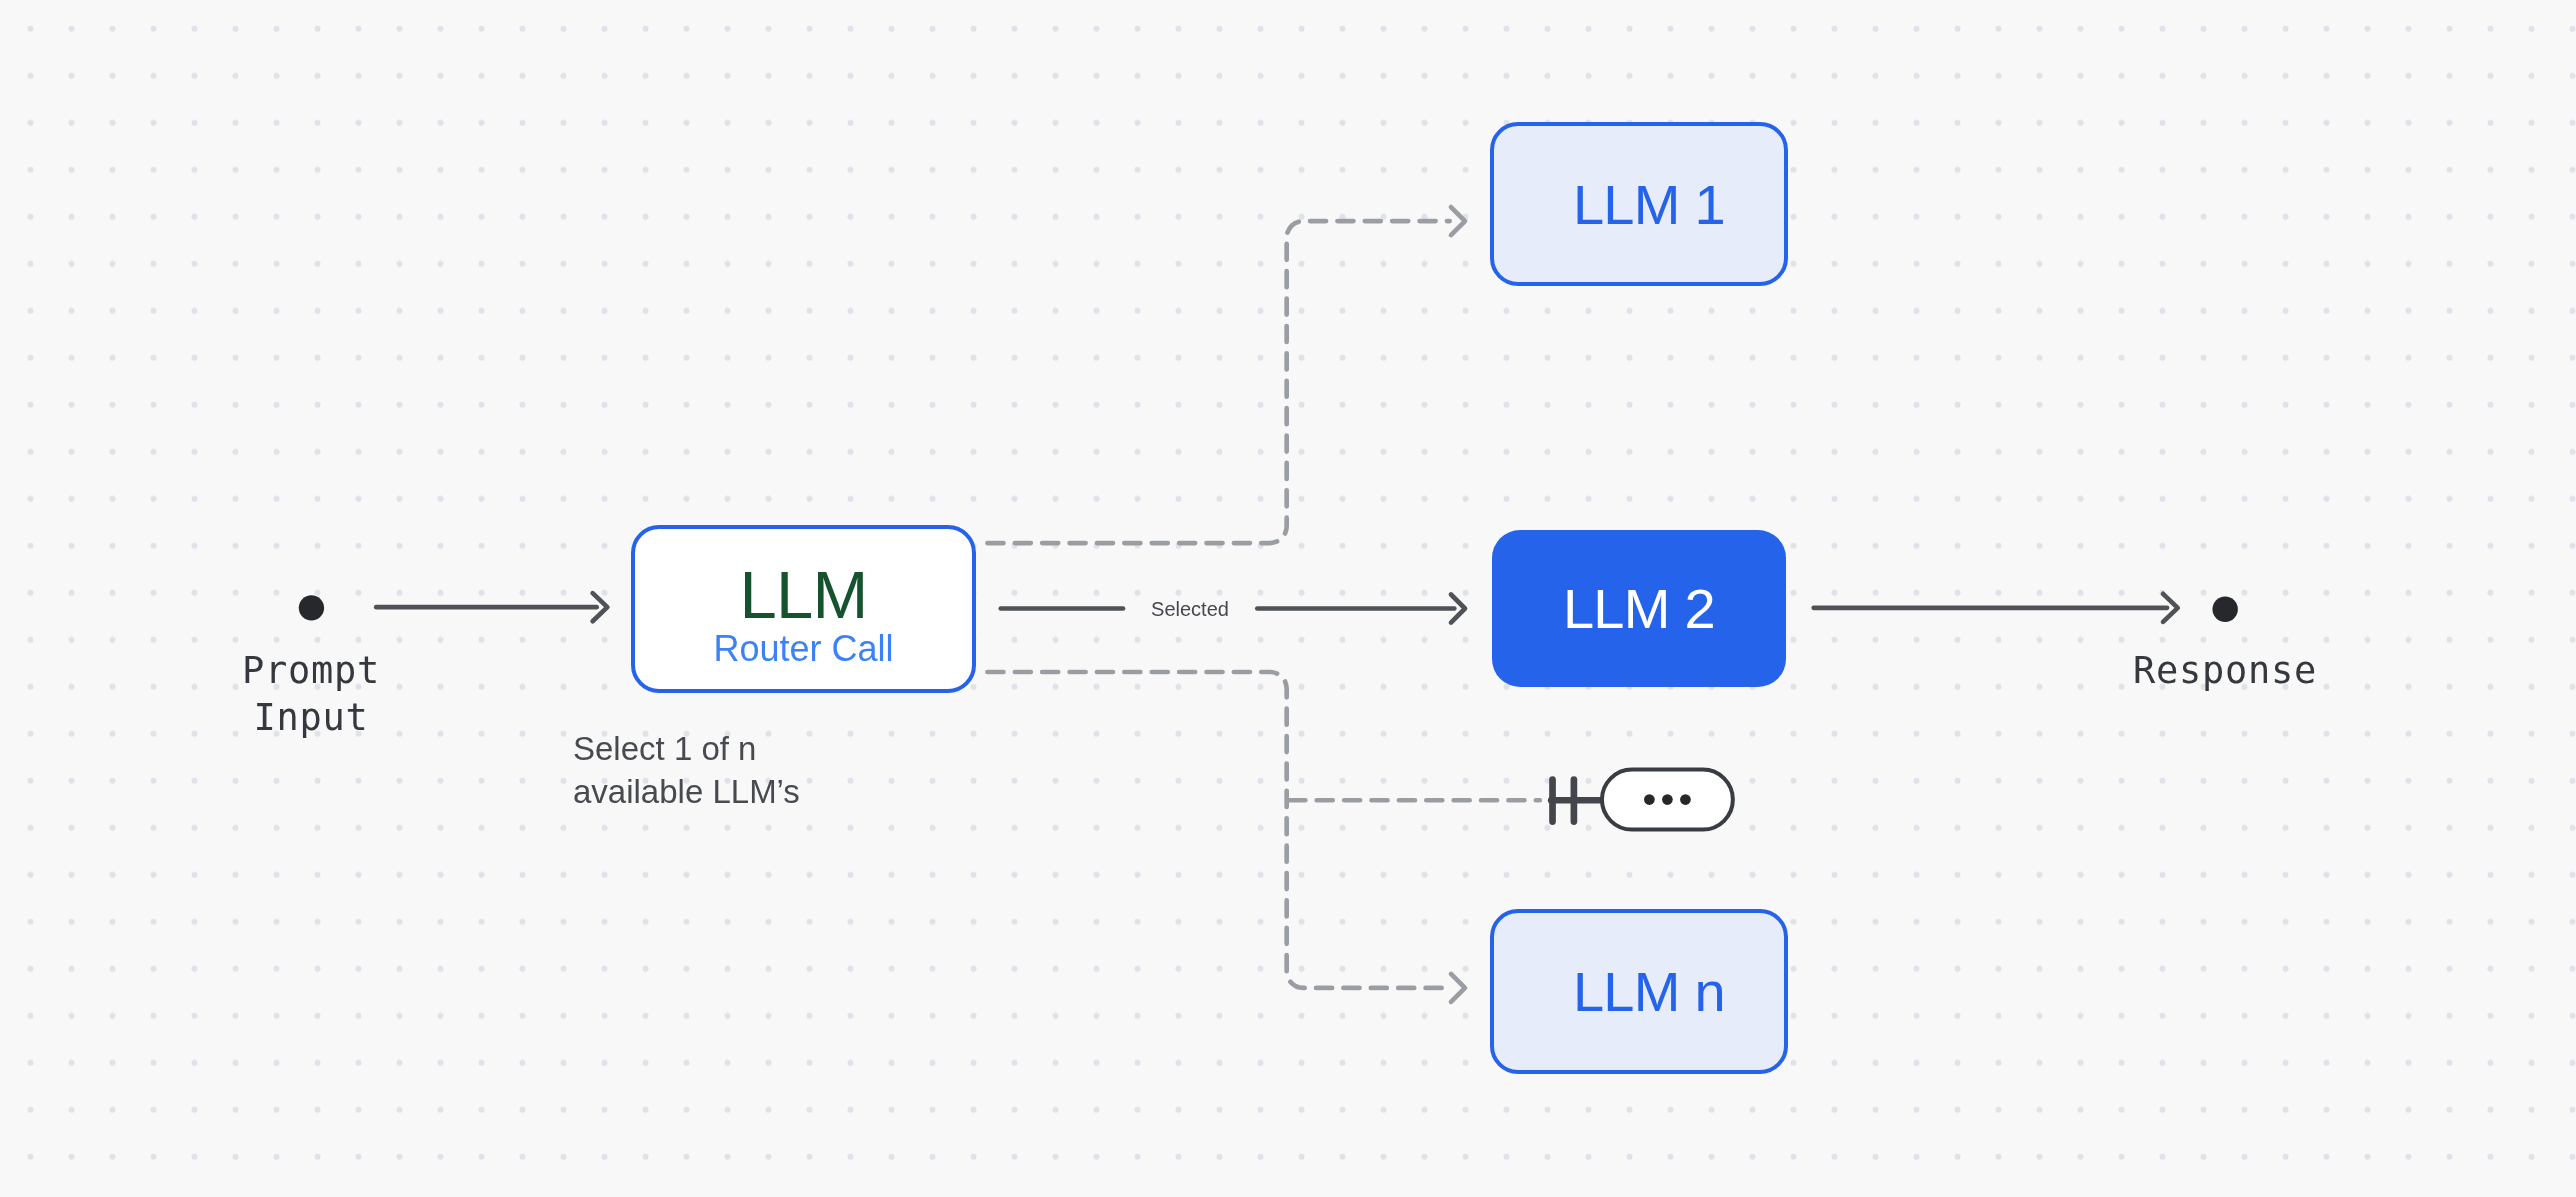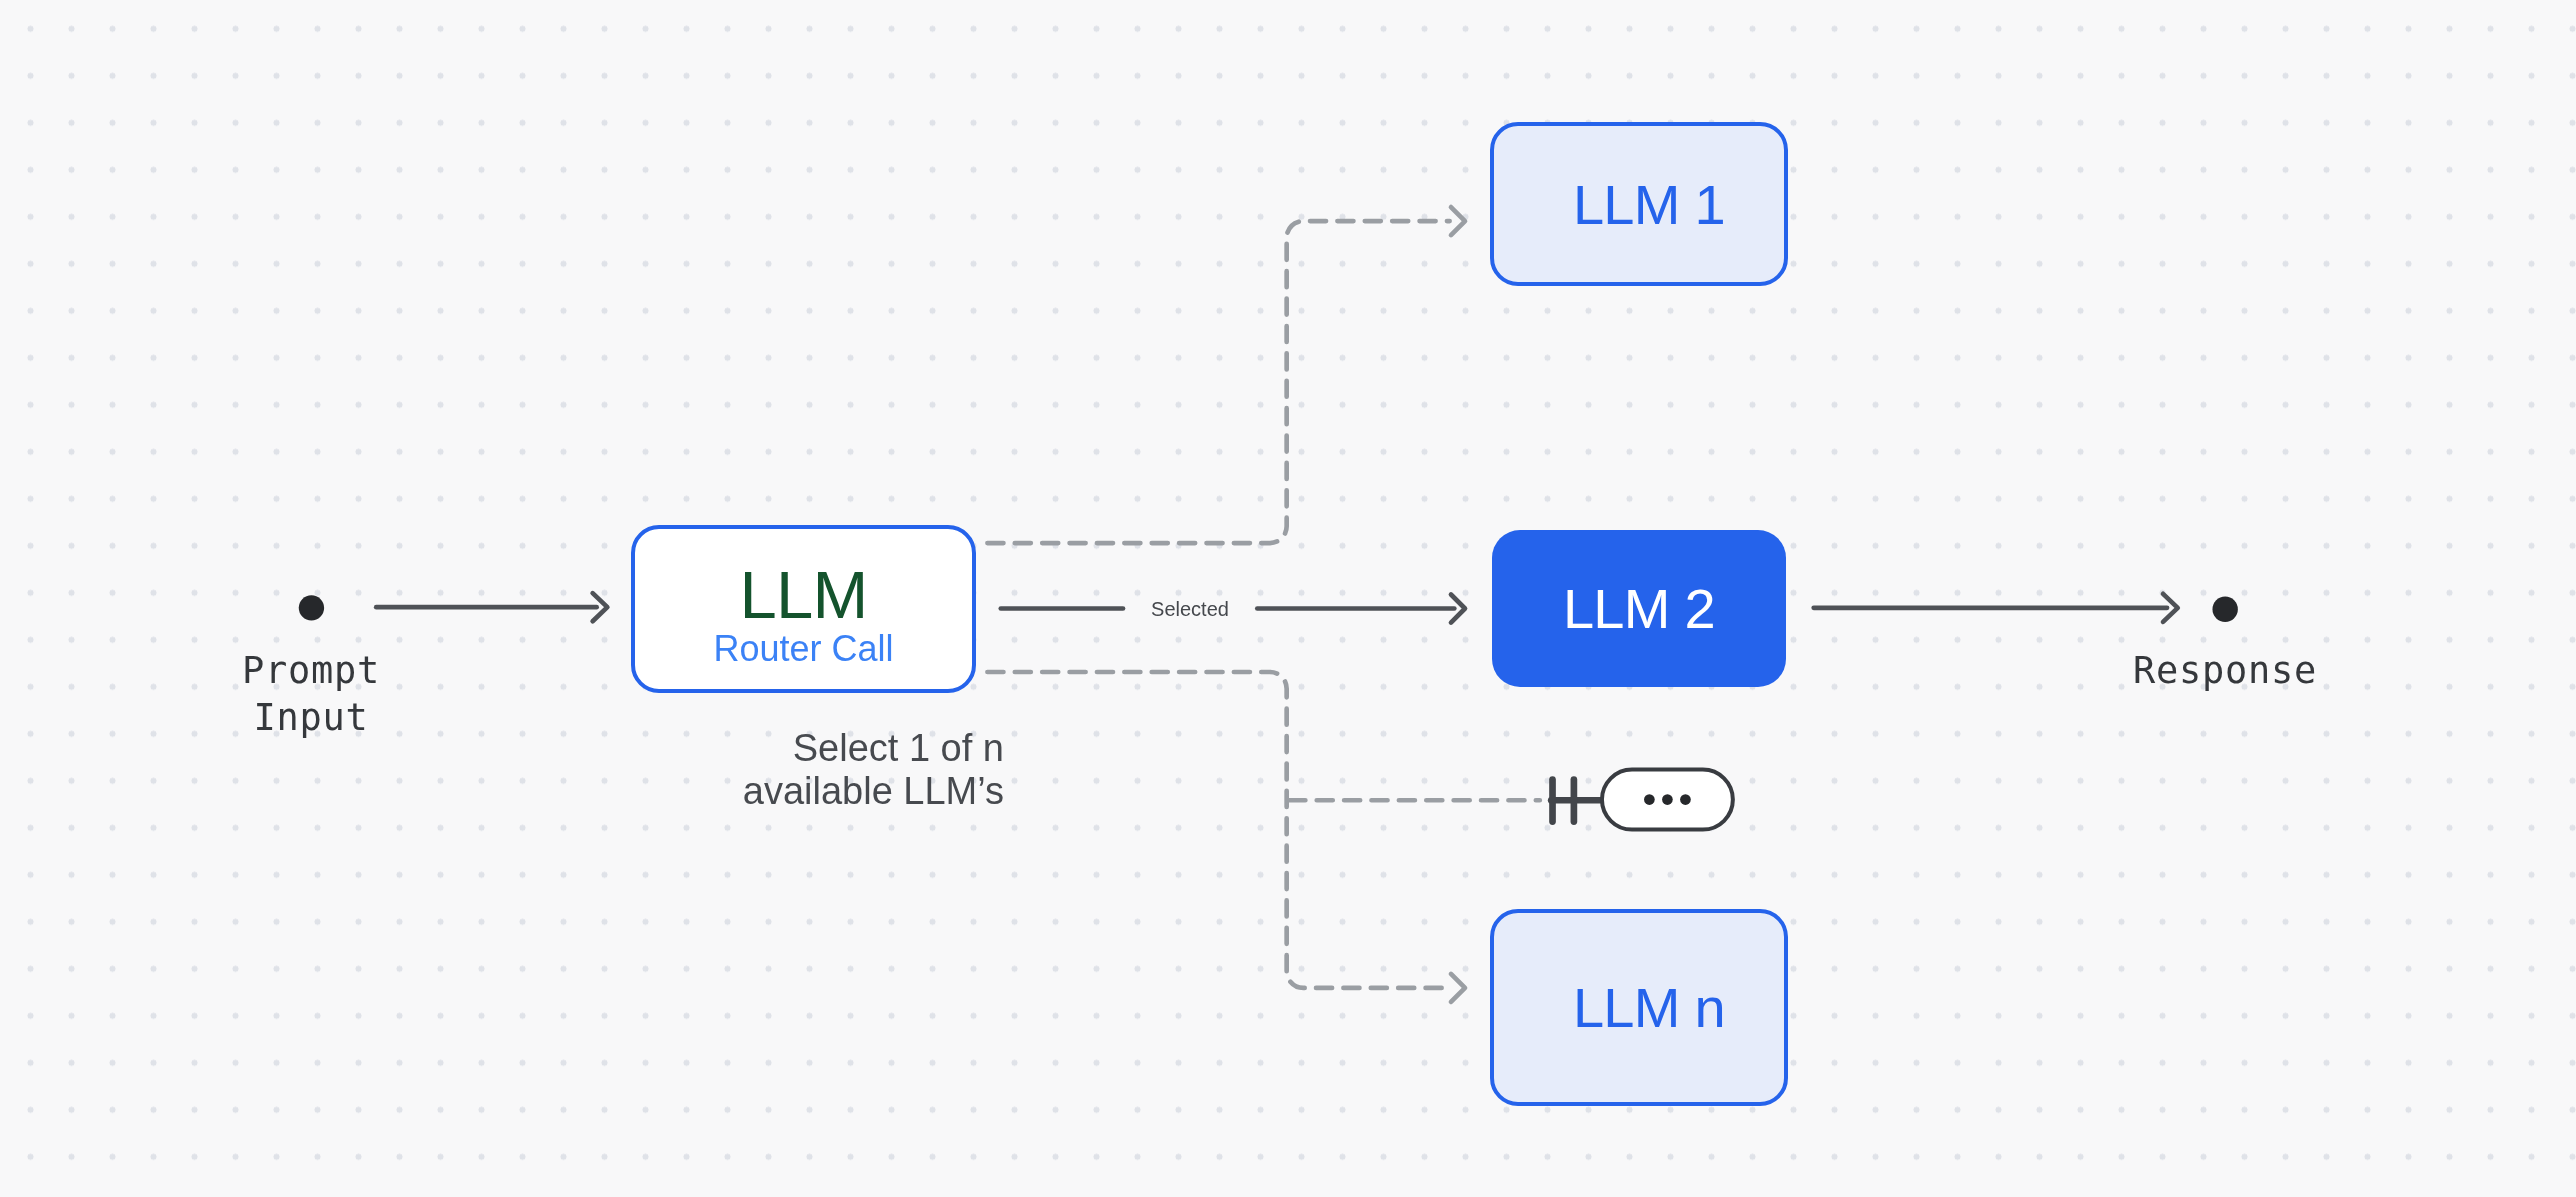--- a/index.html
+++ b/index.html
@@ -47,21 +47,21 @@
     font-size: 56px;
     font-weight: 500;
     letter-spacing: -0.7px;
     color: #2563EB;
     white-space: nowrap;
   }
   .node-filled .node-label { color: #FFFFFF; }
 
   #llm1-node { left: 1490px; top: 122px;  width: 298px; height: 164px; }
   #llm2-node { left: 1492px; top: 530px;  width: 294px; height: 157px; }
-  #llmn-node { left: 1490px; top: 909px; width: 298px; height: 197px; }
+  #llmn-node { left: 1490px; top: 909px; width: 298px; height: 165px; }
 
   #router-node {
     left: 631px; top: 525px;
     width: 345px; height: 168px;
     background: #FFFFFF;
     border: 4.7px solid #2563EB;
     border-radius: 28px;
     flex-direction: column;
     padding-top: 9.4px;
   }
@@ -75,24 +75,24 @@
   .router-subtitle {
     font-size: 36px;
     font-weight: 500;
     line-height: 39px;
     color: #3b82f6;
   }
 
   .router-caption {
     position: absolute;
     z-index: 2;
-    left: 603px; top: 727px;
+    left: 573px; top: 727px;
     width: 401px;
-    text-align: right;
-    font-size: 38px;
+    text-align: left;
+    font-size: 33px;
     line-height: 43px;
     font-weight: 400;
     color: #474A4F;
   }
 
   .terminal-label {
     position: absolute;
     z-index: 2;
     width: 294px;
     text-align: center;

